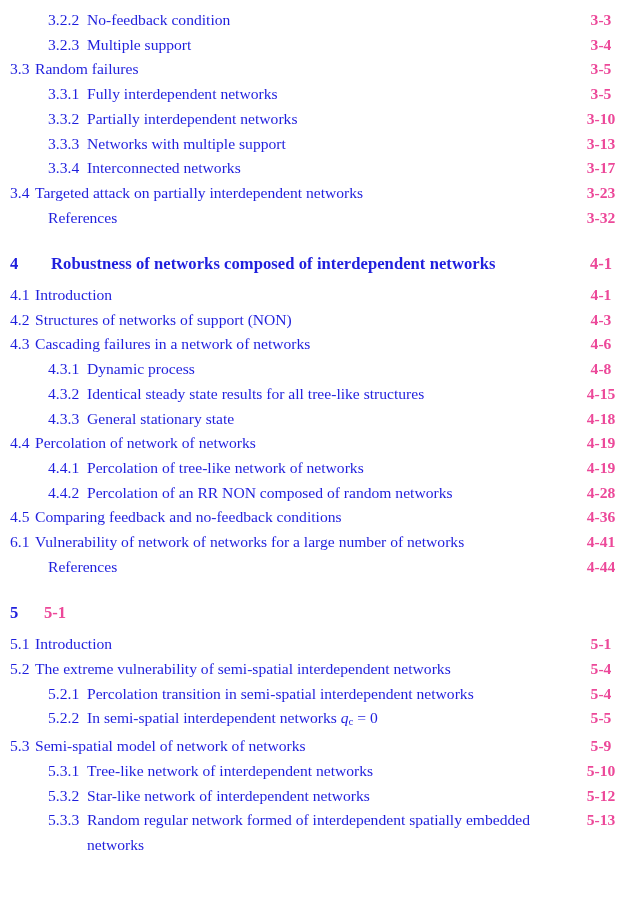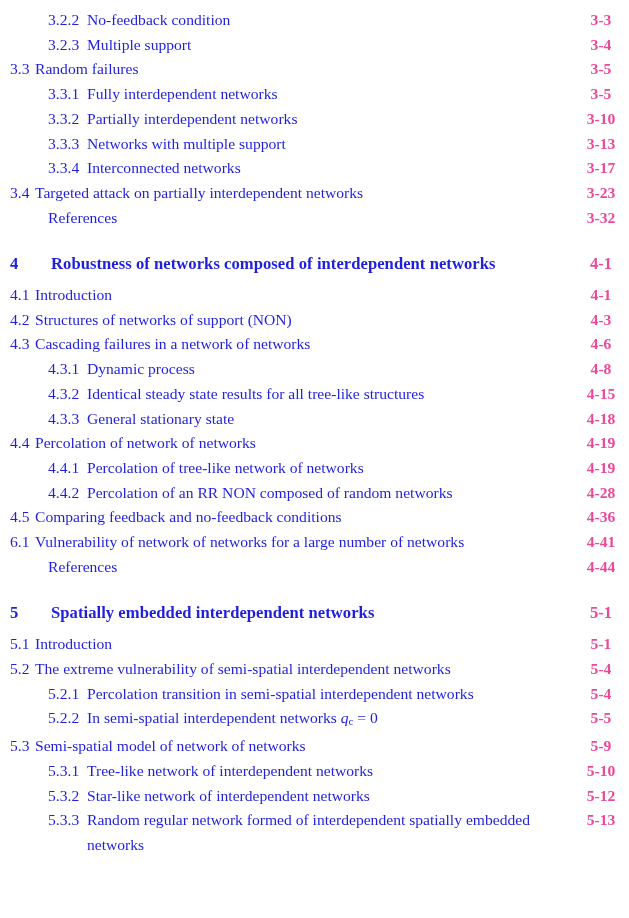--- a/index.html
+++ b/index.html
@@ -207,21 +207,20 @@
       <span class="title">Vulnerability of network of networks for a large number of networks</span>
       <span class="page">4-41</span>
     </div>
     <div class="entry ref">
       <span class="num"></span>
       <span class="title">References</span>
       <span class="page">4-44</span>
     </div>
     <div class="entry lvl1">
       <span class="num">5</span>
-      <span class="title">Spatially embedded interdependent networks</span>
       <span class="page">5-1</span>
     </div>
     <div class="entry lvl2">
       <span class="num">5.1</span>
       <span class="title">Introduction</span>
       <span class="page">5-1</span>
     </div>
     <div class="entry lvl2">
       <span class="num">5.2</span>
       <span class="title">The extreme vulnerability of semi-spatial interdependent networks</span>

